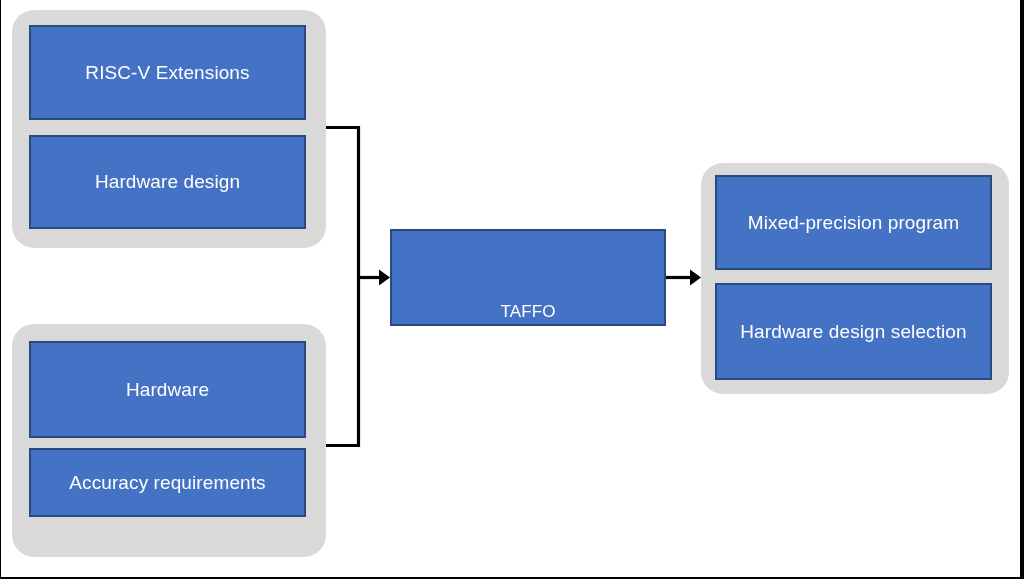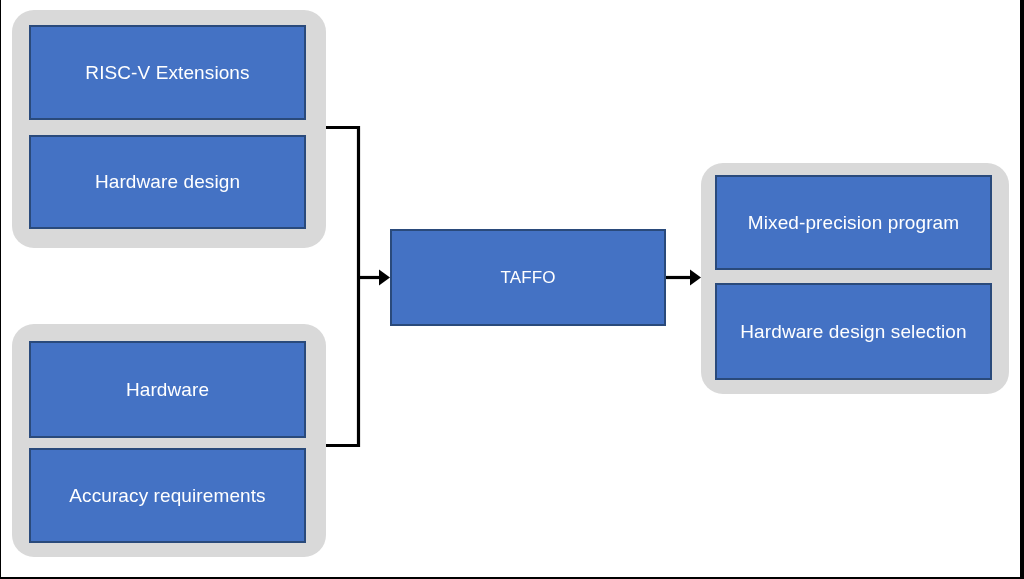--- a/index.html
+++ b/index.html
@@ -46,22 +46,22 @@
     color: #FFFFFF;
     font-size: 19px;
     font-weight: 400;
     line-height: 1.25;
     letter-spacing: 0.1px;
     padding: 2px 10px;
   }
   #box-riscv-extensions      { left: 28px;  top: 25px;  width: 277px; height: 95px; }
   #box-hardware-designs      { left: 28px;  top: 135px; width: 277px; height: 94px; }
   #box-program               { left: 28px;  top: 341px; width: 277px; height: 97px; }
-  #box-accuracy-requirements { left: 28px;  top: 448px; width: 277px; height: 95px; }
-  #box-taffo                 { left: 389px; top: 229px; width: 276px; height: 97px; font-size: 17px; }
+  #box-accuracy-requirements { left: 28px;  top: 448px; width: 277px; height: 69px; }
+  #box-taffo                 { left: 389px; top: 229px; width: 276px; height: 97px; font-size: 17px; align-items: flex-end; }
   #box-mixed-precision       { left: 714px; top: 175px; width: 277px; height: 95px; }
   #box-hardware-selection    { left: 714px; top: 283px; width: 277px; height: 97px; }
 
   
   #connectors {
     position: absolute;
     left: 0;
     top: 0;
     width: 1024px;
     height: 579px;

